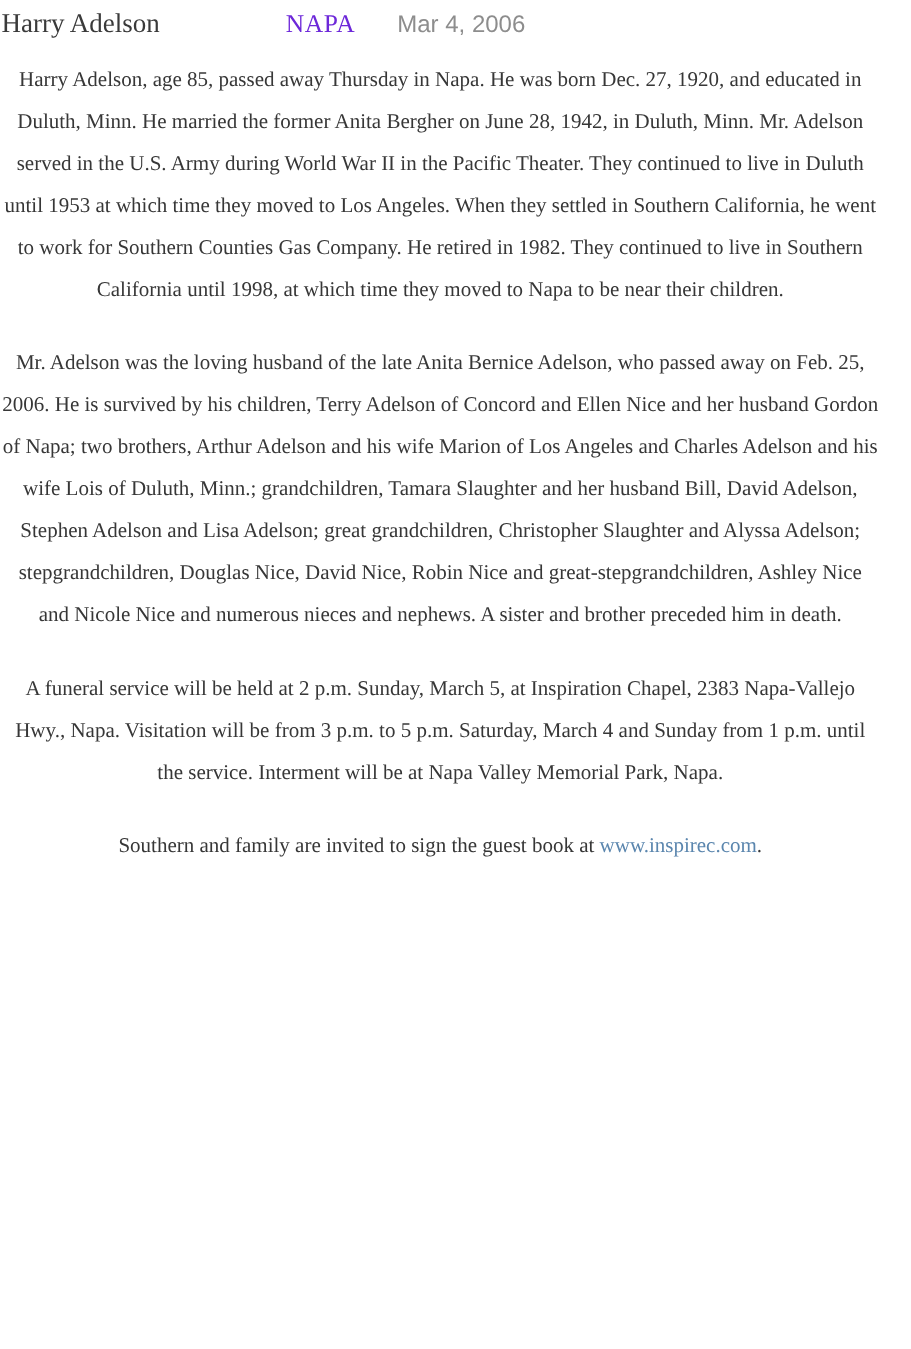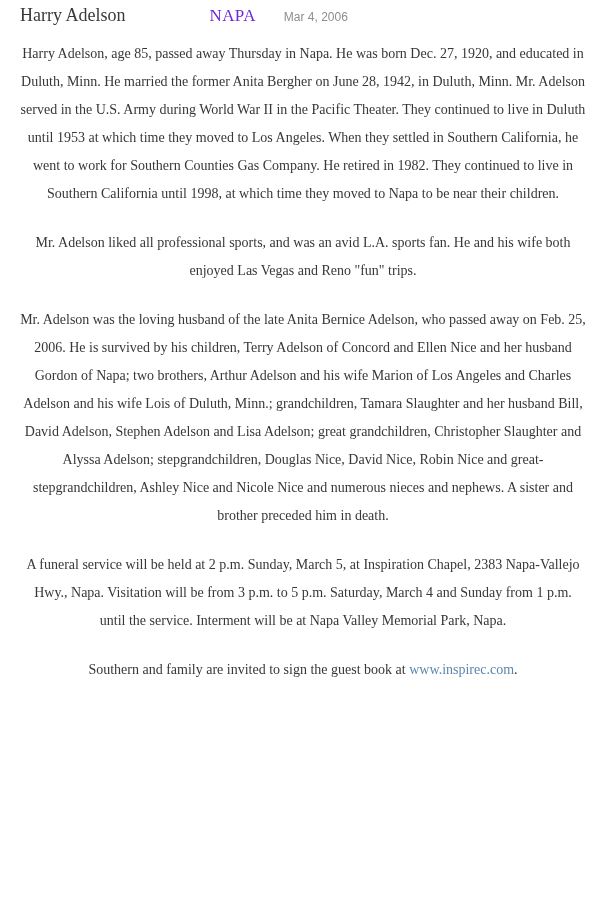--- a/index.html
+++ b/index.html
@@ -11,21 +11,21 @@
     width: 607px;
     height: 899px;
     overflow: hidden;
     font-family: "Liberation Serif", "DejaVu Serif", serif;
     color: #3a3a3a;
     -webkit-font-smoothing: antialiased;
   }
   .obit {
     width: 598px;
     box-sizing: border-box;
-    padding: 0 12px 0 20px;
+    padding: 0 12px 0 1px;
   }
   .obit-header {
     display: flex;
     align-items: baseline;
     height: 30px;
     padding-top: 3px;
     box-sizing: border-box;
   }
   .deceased-name {
     font-family: "Liberation Serif", "DejaVu Serif", serif;
@@ -38,21 +38,21 @@
     font-family: "Liberation Serif", "DejaVu Serif", serif;
     font-size: 17px;
     line-height: 24px;
     color: #6d28d9;
     letter-spacing: 0.4px;
     margin-left: 84px;
     white-space: nowrap;
   }
   .pub-date {
     font-family: "Liberation Sans", "DejaVu Sans", sans-serif;
-    font-size: 12px;
+    font-size: 16px;
     line-height: 24px;
     color: #8d8d8d;
     margin-left: 28px;
     white-space: nowrap;
   }
   .obit-body {
     padding-top: 10px;
   }
   .obit-body p {
     margin: 0 0 21px 0;
@@ -76,19 +76,18 @@
 <div class="obit">
 
   <div class="obit-header">
     <span class="deceased-name">Harry Adelson</span>
     <span class="locality">NAPA</span>
     <span class="pub-date">Mar 4, 2006</span>
   </div>
 
   <div class="obit-body">
     <p>Harry Adelson, age 85, passed away Thursday in Napa. He was born Dec. 27, 1920, and educated in Duluth, Minn. He married the former Anita Bergher on June 28, 1942, in Duluth, Minn. Mr. Adelson served in the U.S. Army during World War II in the Pacific Theater. They continued to live in Duluth until 1953 at which time they moved to Los Angeles. When they settled in Southern California, he went to work for Southern Counties Gas Company. He retired in 1982. They continued to live in Southern California until 1998, at which time they moved to Napa to be near their children.</p>
-    <p>Mr. Adelson liked all professional sports, and was an avid L.A. sports fan. He and his wife both enjoyed Las Vegas and Reno "fun" trips.</p>
     <p>Mr. Adelson was the loving husband of the late Anita Bernice Adelson, who passed away on Feb. 25, 2006. He is survived by his children, Terry Adelson of Concord and Ellen Nice and her husband Gordon of Napa; two brothers, Arthur Adelson and his wife Marion of Los Angeles and Charles Adelson and his wife Lois of Duluth, Minn.; grandchildren, Tamara Slaughter and her husband Bill, David Adelson, Stephen Adelson and Lisa Adelson; great grandchildren, Christopher Slaughter and Alyssa Adelson; stepgrandchildren, Douglas Nice, David Nice, Robin Nice and great-stepgrandchildren, Ashley Nice and Nicole Nice and numerous nieces and nephews. A sister and brother preceded him in death.</p>
     <p>A funeral service will be held at 2 p.m. Sunday, March 5, at Inspiration Chapel, 2383 Napa-Vallejo Hwy., Napa. Visitation will be from 3 p.m. to 5 p.m. Saturday, March 4 and Sunday from 1 p.m. until the service. Interment will be at Napa Valley Memorial Park, Napa.</p>
     <p><span>Southern and family are invited to sign the guest book at </span><a href="#" class="guestbook-link">www.inspirec.com</a><span>.</span></p>
   </div>
 
 </div>
 
 </body></html>

